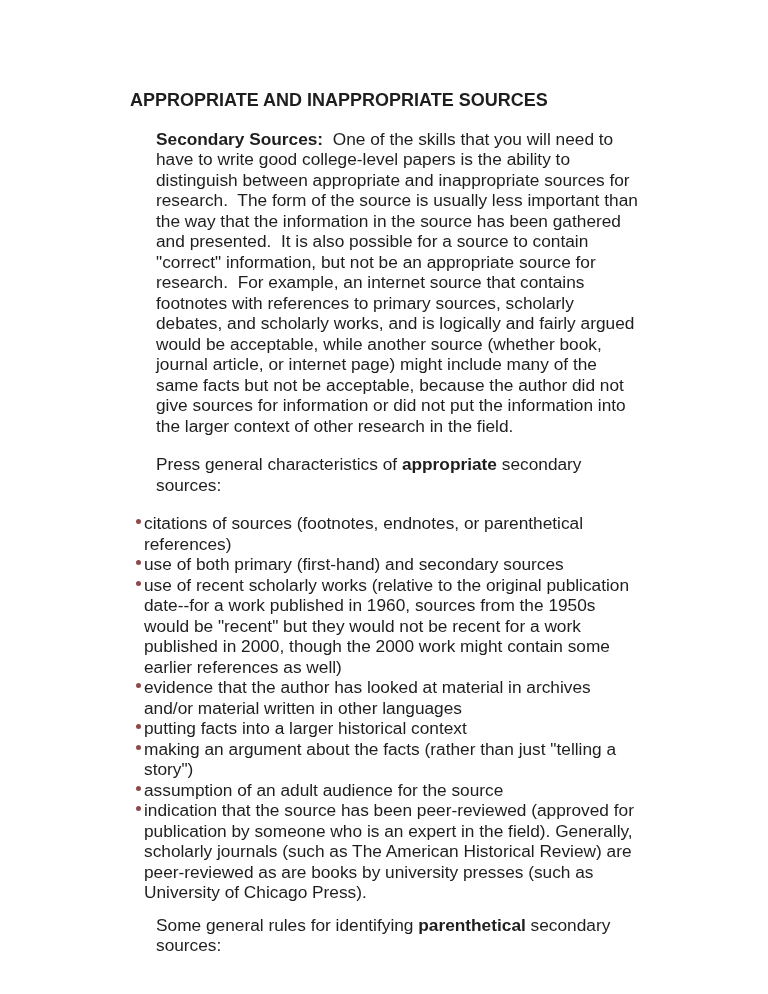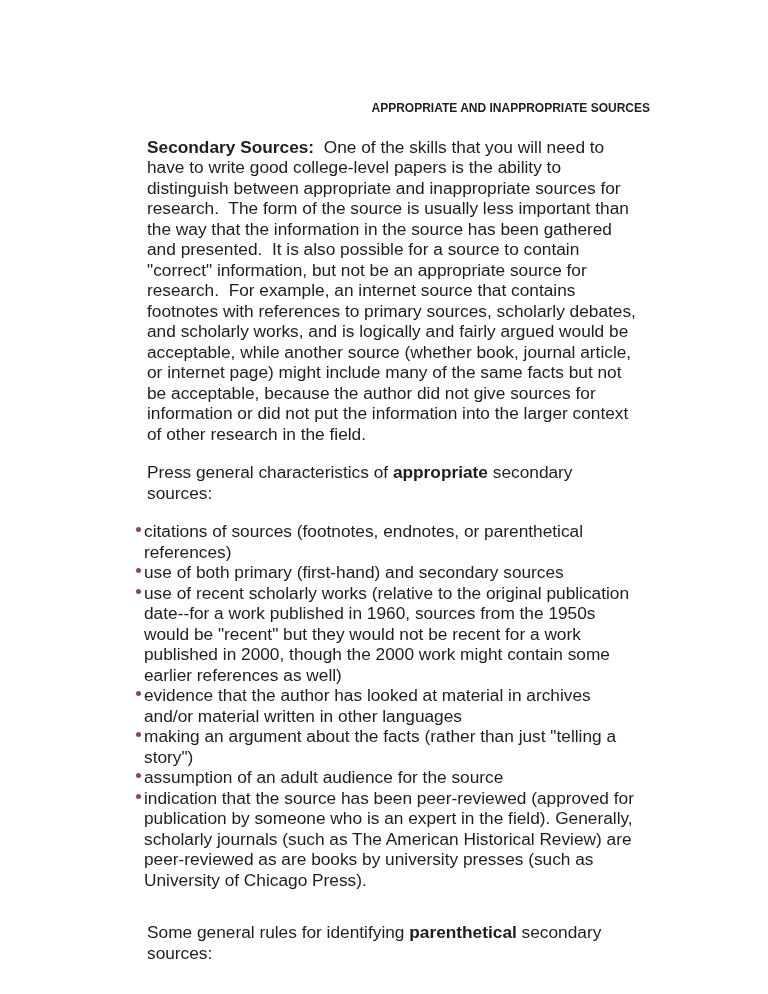--- a/index.html
+++ b/index.html
@@ -1,24 +1,24 @@
 <!DOCTYPE html>
 <html><head>
 <meta charset="utf-8">
 <style>
   html, body { margin: 0; padding: 0; background: #ffffff; }
   body {
     width: 768px; height: 994px; position: relative; overflow: hidden;
     font-family: "Liberation Sans", sans-serif; color: #1e1e1e;
   }
   .page { position: absolute; left: 140px; top: 90px; width: 500px; font-size: 17.3px; line-height: 20.5px; }
-  .title { text-align: right; font-weight: bold; font-size: 12px; margin: 8px 0 18px 0; width: 520px; margin-left: -10px; }
-  .para { margin: 0 0 18px 7px; }
+  .title { text-align: left; font-weight: bold; font-size: 18px; margin: 0 0 18px 0; width: 520px; margin-left: -10px; }
+  .para { margin: 0 0 18px 16px; }
   .b { font-weight: bold; }
-  .list { list-style: none; margin: 0 0 32px 0; padding: 0; }
+  .list { list-style: none; margin: 0 0 12px 0; padding: 0; }
   .list li { position: relative; padding-left: 4px; }
   .list li .bullet {
     position: absolute; left: -4px; top: 6px; width: 5px; height: 5px; border-radius: 50%;
   }
   .u { }
 </style>
 </head>
 <body style="color: rgb(30, 30, 30);">
 
 <div class="page">
@@ -26,19 +26,20 @@
 
   <p class="para"><span class="b">Secondary Sources:</span><span style="white-space:pre-wrap">  One of the skills that you will need to have to write good college-level papers is the ability to distinguish between appropriate and inappropriate sources for research.  The form of the source is usually less important than the way that the information in the source has been gathered and presented.  It is also possible for a source to contain "correct" information, but not be an appropriate source for research.  For example, an internet source that contains footnotes with references to primary sources, scholarly debates, and scholarly works, and is logically and fairly argued would be acceptable, while another source (whether book, journal article, or internet page) might include many of the same facts but not be acceptable, because the author did not give sources for information or did not put the information into the larger context of other research in the field.</span></p>
 
   <p class="para"><span>Press general characteristics of </span><span class="b">appropriate</span><span> secondary sources:</span></p>
 
   <ul class="list">
     <li><span class="bullet" style="background: rgb(139, 74, 74);"></span><span>citations of sources (footnotes, endnotes, or parenthetical references)</span></li>
     <li><span class="bullet" style="background: rgb(139, 74, 74);"></span><span>use of both primary (first-hand) and secondary sources</span></li>
     <li><span class="bullet" style="background: rgb(139, 74, 74);"></span><span>use of recent scholarly works (relative to the original publication date--for a work published in 1960, sources from the 1950s would be "recent" but they would not be recent for a work published in 2000, though the 2000 work might contain some earlier references as well)</span></li>
     <li><span class="bullet" style="background: rgb(139, 74, 74);"></span><span>evidence that the author has looked at material in archives and/or material written in other languages</span></li>
+    <li><span class="bullet" style="background: rgb(139, 74, 74);"></span><span>putting facts into a larger historical context</span></li>
     <li><span class="bullet" style="background: rgb(139, 74, 74);"></span><span>making an argument about the facts (rather than just "telling a story")</span></li>
     <li><span class="bullet" style="background: rgb(139, 74, 74);"></span><span>assumption of an adult audience for the source</span></li>
     <li><span class="bullet" style="background: rgb(139, 74, 74);"></span><span>indication that the source has been peer-reviewed (approved for publication by someone who is an expert in the field).  Generally, scholarly journals (such as </span><span class="u">The American Historical Review</span><span>) are peer-reviewed as are books by university presses (such as University of Chicago Press).</span></li>
   </ul>
 
   <p class="para"><span>Some general rules for identifying </span><span class="b">parenthetical</span><span> secondary sources:</span></p>
 </div>
 
 </body></html>

